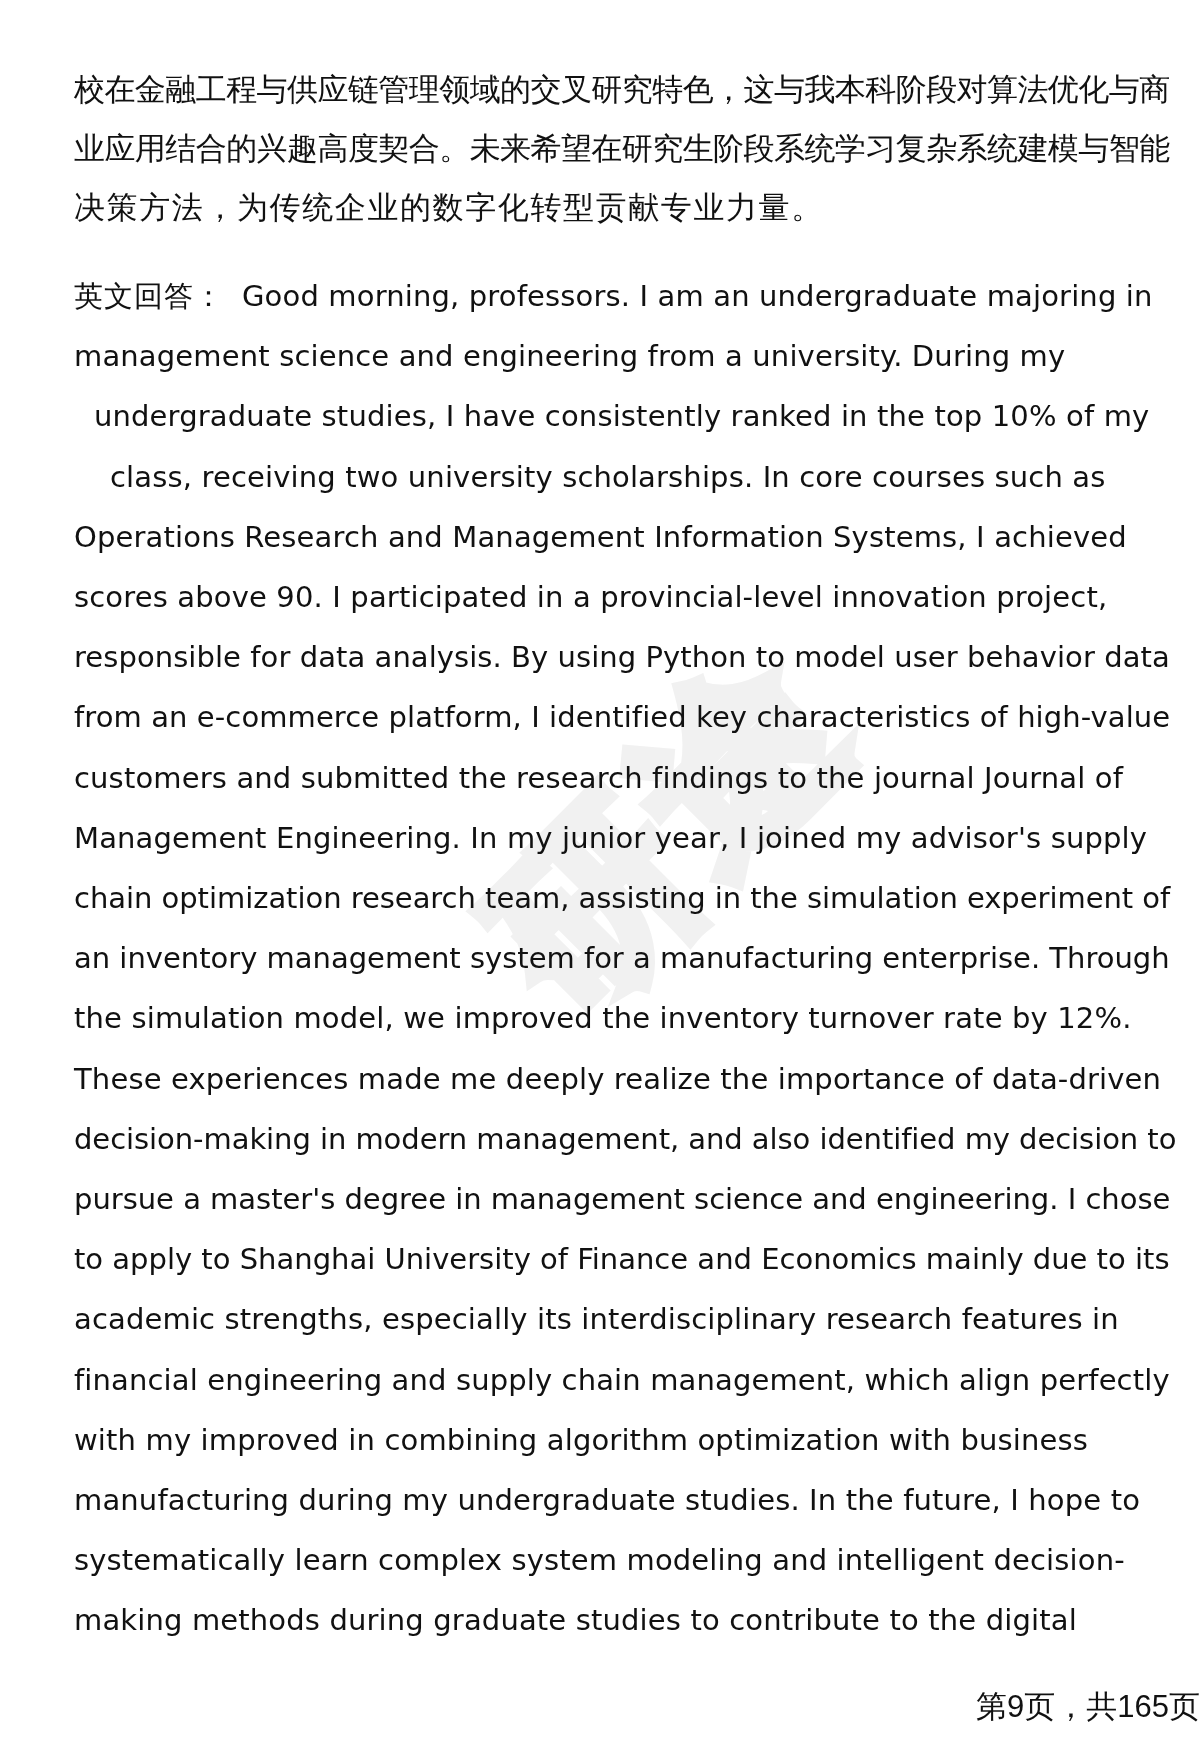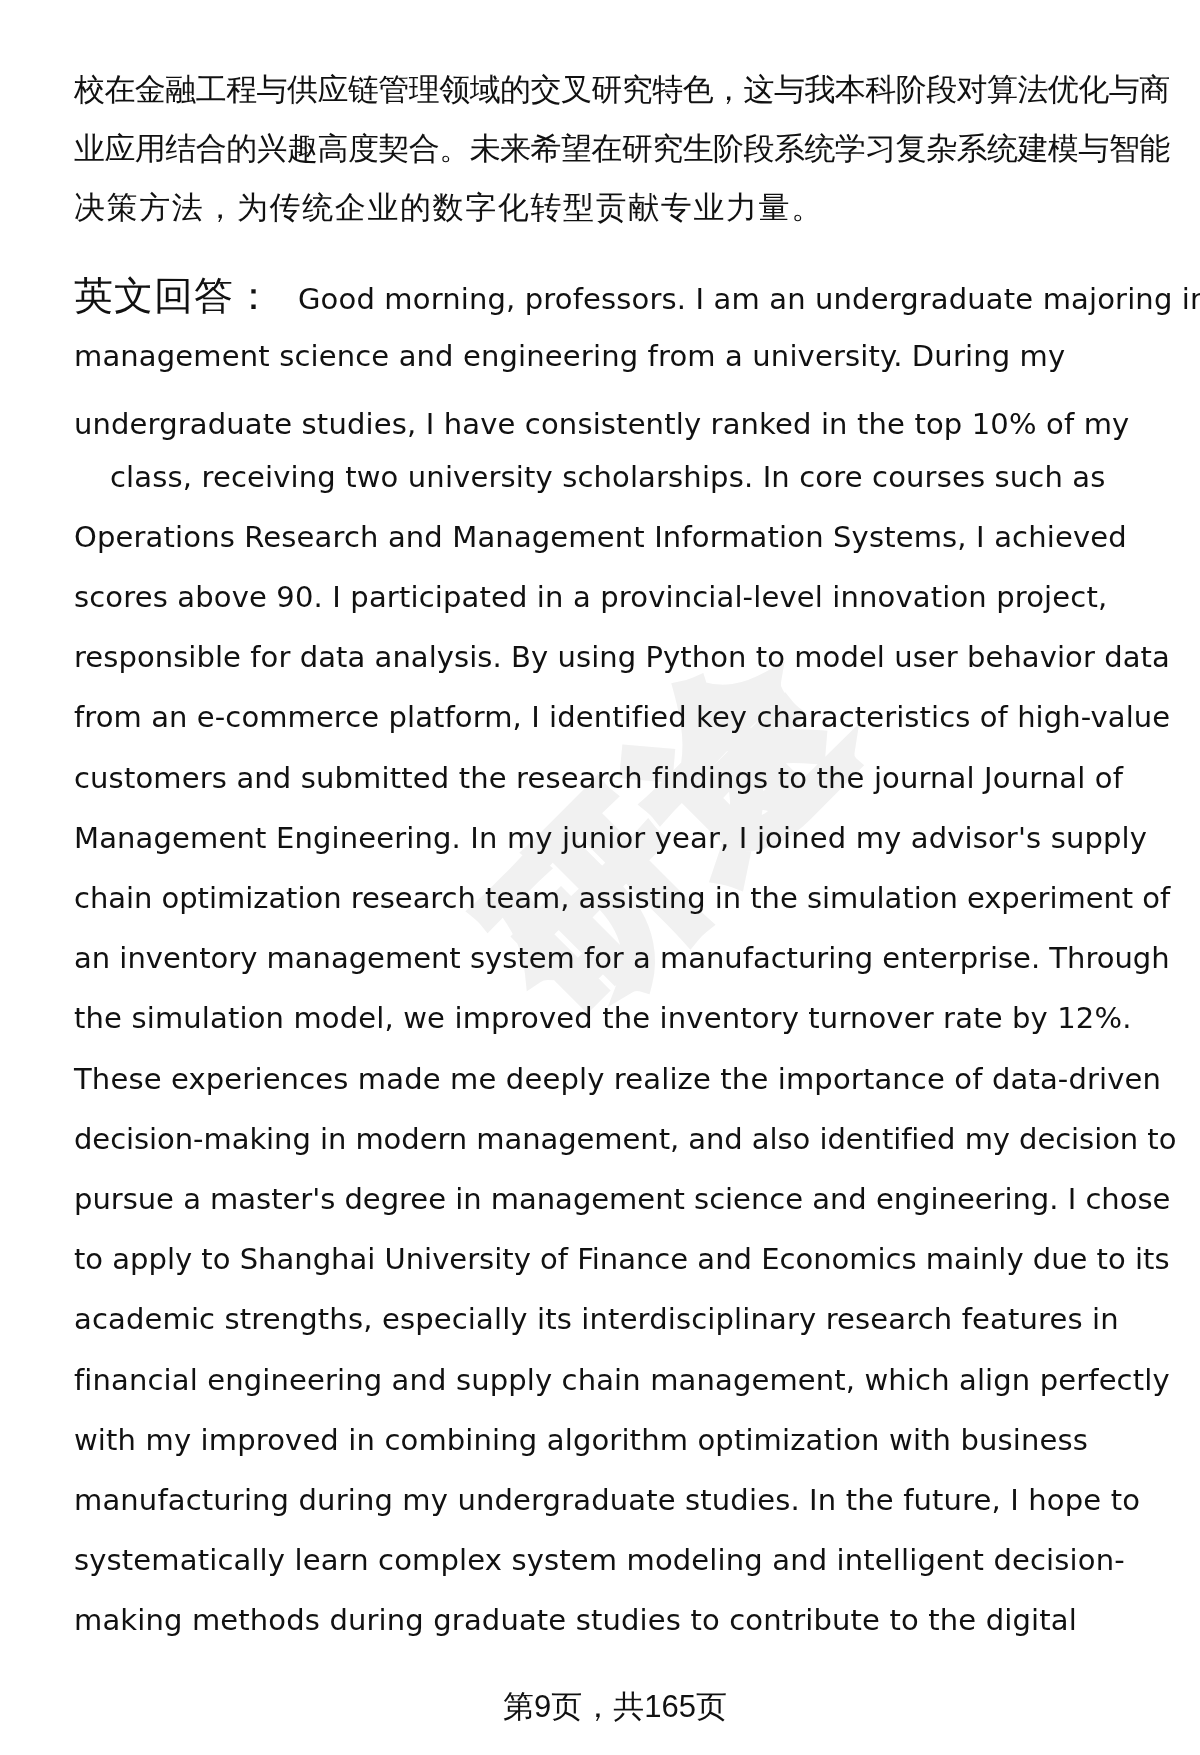--- a/index.html
+++ b/index.html
@@ -53,32 +53,32 @@
     .zh {
       font-size: 31px;
       letter-spacing: 1.6px;
     }
     .en {
       font-size: 29px;
       letter-spacing: 0.15px;
       font-family: "DejaVu Sans", "Liberation Sans", sans-serif;
     }
     .en .label {
-      font-size: 39px;
+      font-size: 29px;
       letter-spacing: 1px;
-      margin-right: 24px;
+      margin-right: 18px;
     }
     .footer {
       position: absolute;
       left: 0;
       width: 1200px;
       top: 1677px;
       height: 60px;
       line-height: 60px;
-      text-align: center;
+      text-align: right;
       font-size: 31px;
       color: #111111;
       font-family: "Liberation Sans", "DejaVu Sans", sans-serif;
       padding-left: 30px;
       box-sizing: border-box;
     }
   </style>
 </head>
 <body>
 
@@ -91,21 +91,21 @@
     <div class="line zh" style="top: 118px; letter-spacing: -0.566667px;">业应用结合的兴趣高度契合。未来希望在研究生阶段系统学习复杂系统建模与智能</div>
     <div class="line zh" style="top:177px">决策方法，为传统企业的数字化转型贡献专业力量。</div>
   </div>
 
   <div>
     <div class="line en" style="top:266px">
       <span class="label">英文回答：</span><span>Good morning, professors. I am an undergraduate majoring in</span>
     </div>
     <div id="en-lines">
         <div class="line en" style="top: 326px;">management science and engineering from a university. During my</div>
-        <div class="line en" style="top: 394px;">undergraduate studies, I have consistently ranked in the top 10% of my</div>
+        <div class="line en" style="top: 386px; margin-left: 20px;">undergraduate studies, I have consistently ranked in the top 10% of my</div>
         <div class="line en" style="top: 447px; margin-left: 36px;">class, receiving two university scholarships. In core courses such as</div>
         <div class="line en" style="top: 507px;">Operations Research and Management Information Systems, I achieved</div>
         <div class="line en" style="top: 567px;">scores above 90. I participated in a provincial-level innovation project,</div>
         <div class="line en" style="top: 627px; letter-spacing: 0.0689189px;">responsible for data analysis. By using Python to model user behavior data</div>
         <div class="line en" style="top: 687px; letter-spacing: 0.0966667px;">from an e-commerce platform, I identified key characteristics of high-value</div>
         <div class="line en" style="top: 748px;">customers and submitted the research findings to the journal Journal of</div>
         <div class="line en" style="top: 808px;">Management Engineering. In my junior year, I joined my advisor's supply</div>
         <div class="line en" style="top: 868px; letter-spacing: -0.0366667px;">chain optimization research team, assisting in the simulation experiment of</div>
         <div class="line en" style="top: 928px; letter-spacing: -0.00714286px;">an inventory management system for a manufacturing enterprise. Through</div>
         <div class="line en" style="top: 988px;">the simulation model, we improved the inventory turnover rate by 12%.</div>

